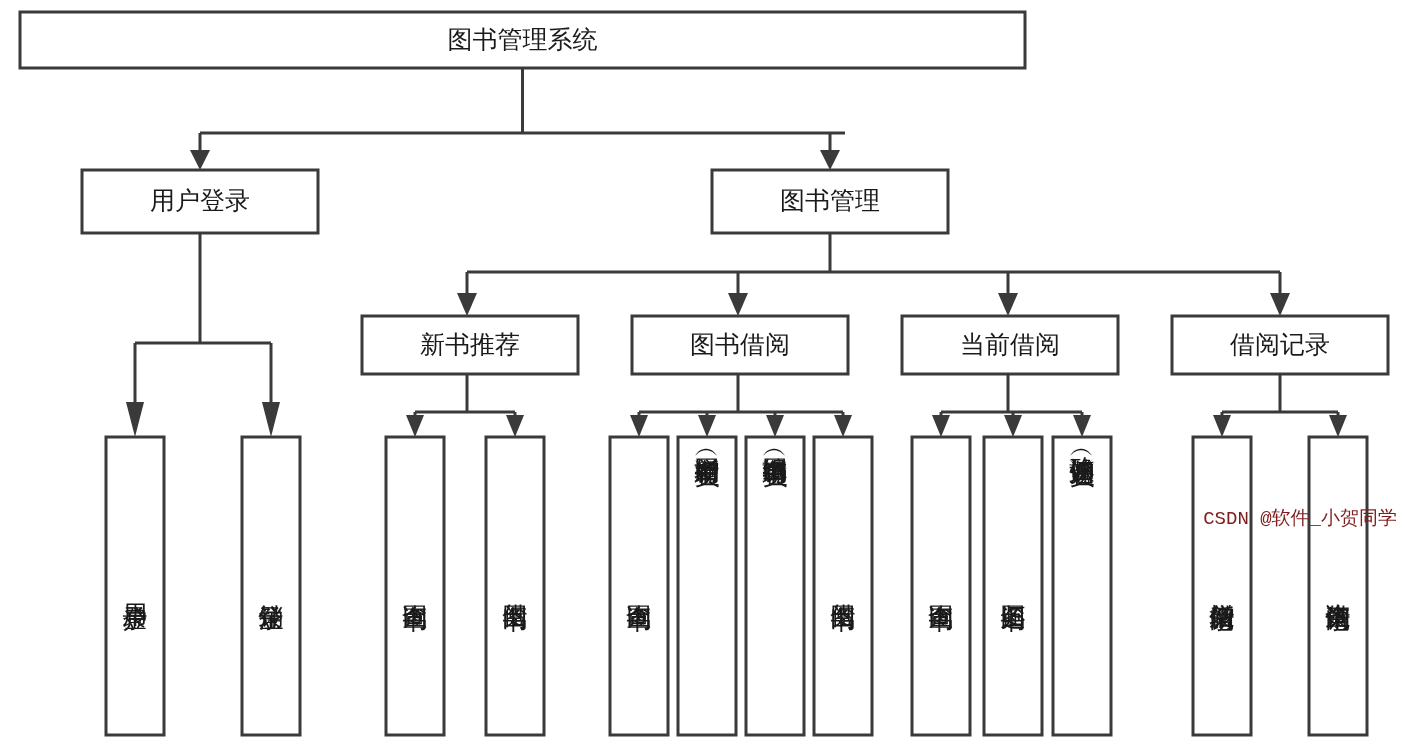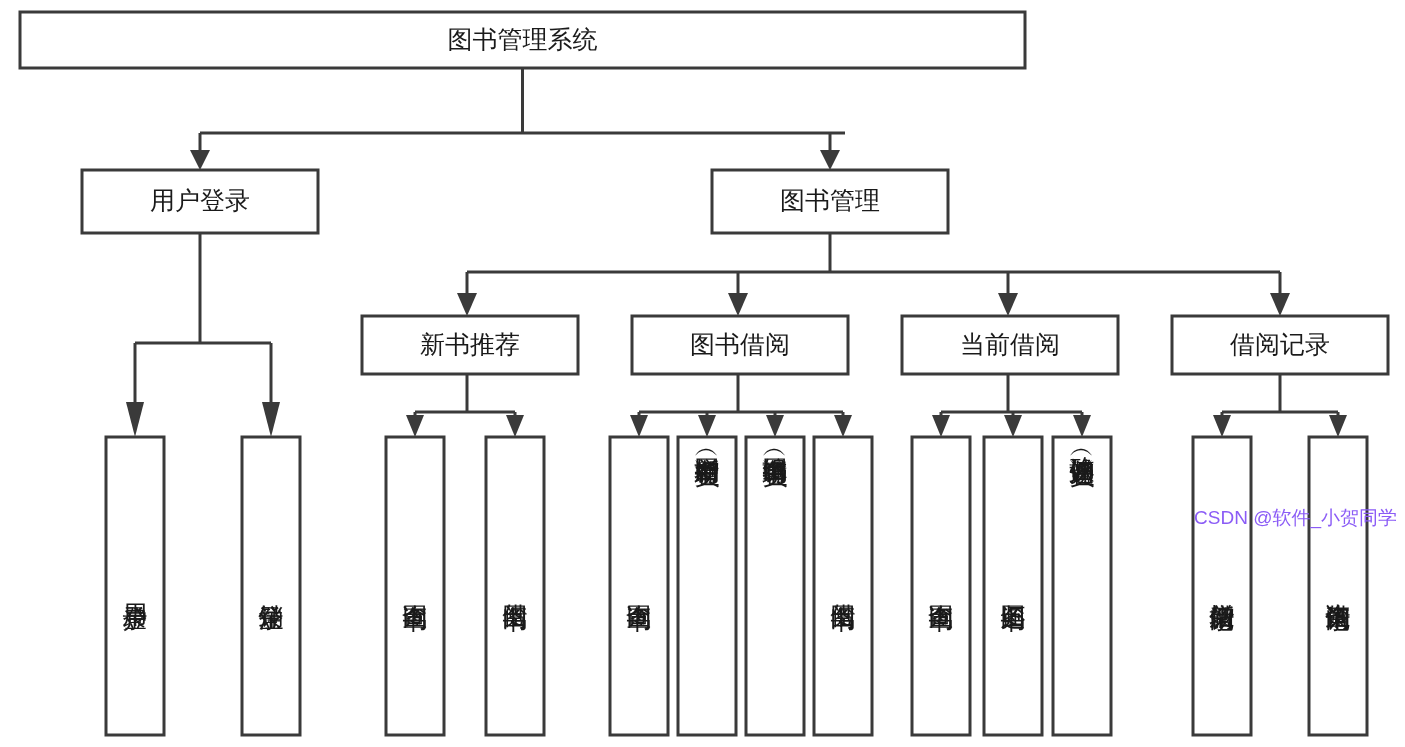--- a/index.html
+++ b/index.html
@@ -63,23 +63,23 @@
     line-height: 1.08;
     color: #1a1a1a;
     letter-spacing: 1px;
     white-space: nowrap;
     text-align: center;
   }
   .watermark {
     position: absolute;
     right: 8px;
     bottom: 6px;
-    font-family: Liberation Sans, sans-serif;
+    font-family: Liberation Mono, monospace;
     font-size: 19px;
-    color: #8b5cf6;
+    color: #7f1d1d;
     white-space: nowrap;
     pointer-events: none;
   }
 </style>
 </head>
 <body>
 
 <div id="diagram-root">
 
   <svg class="canvas" viewBox="0 0 1405 747">

